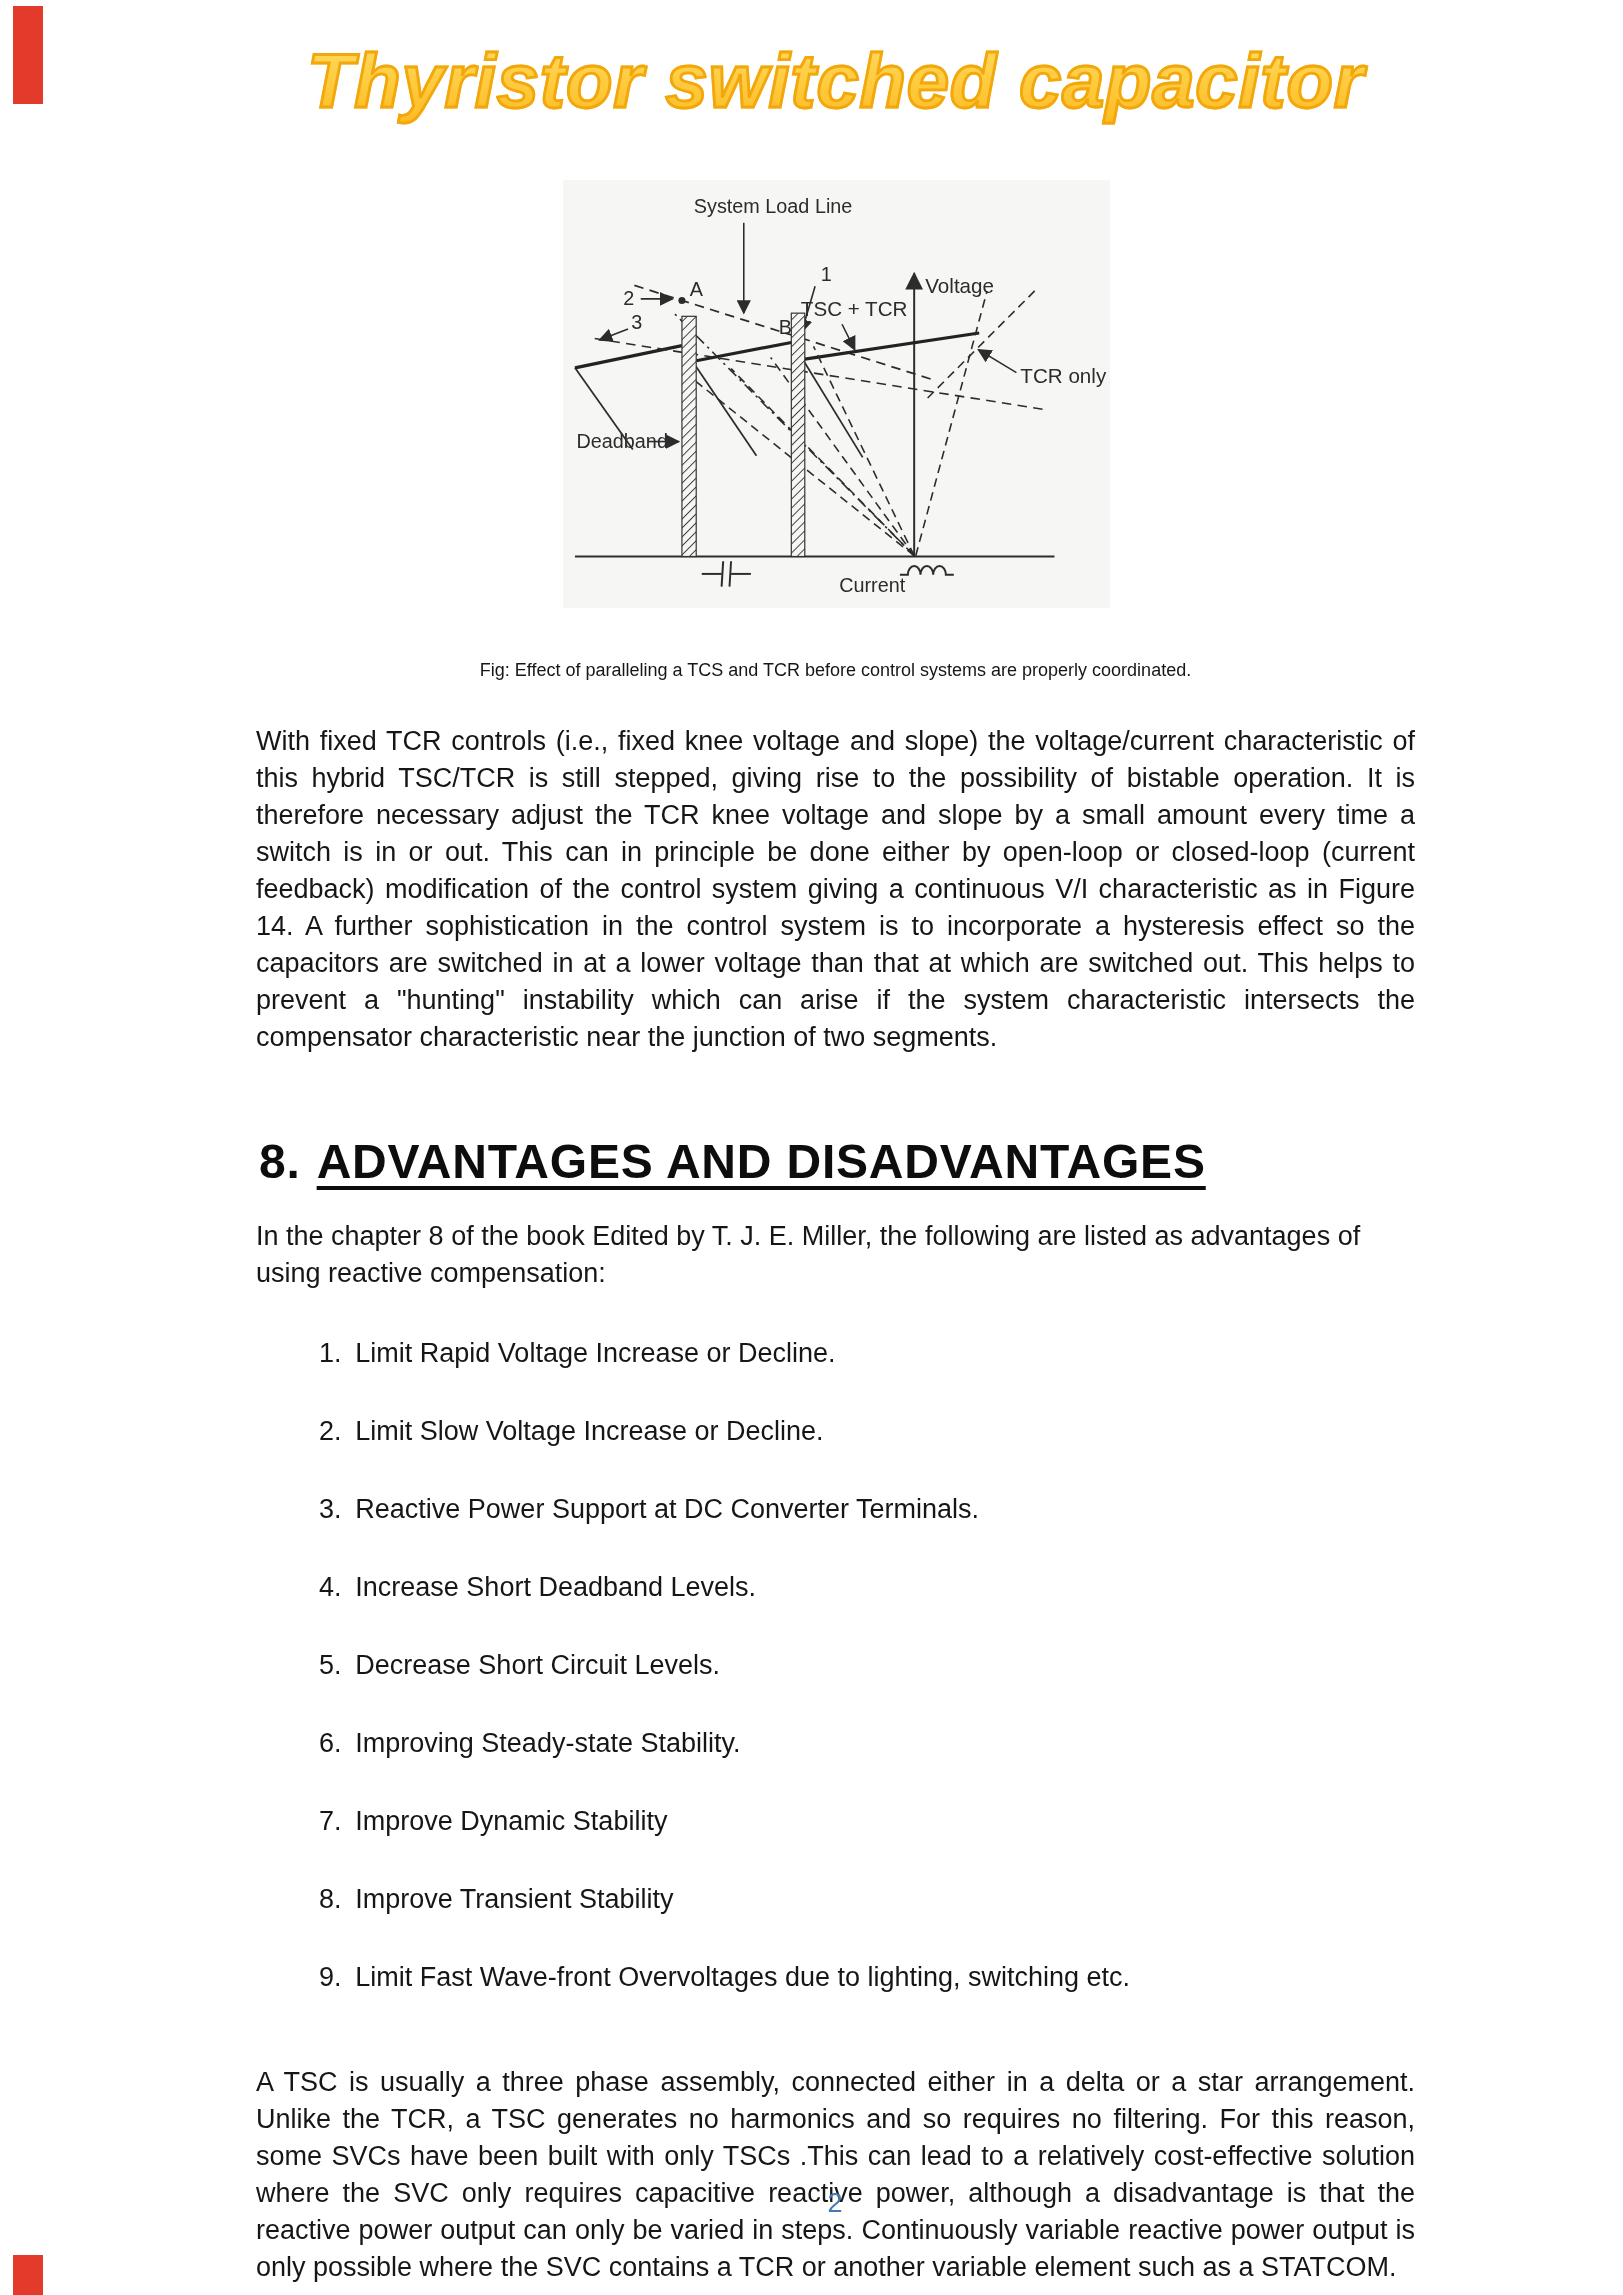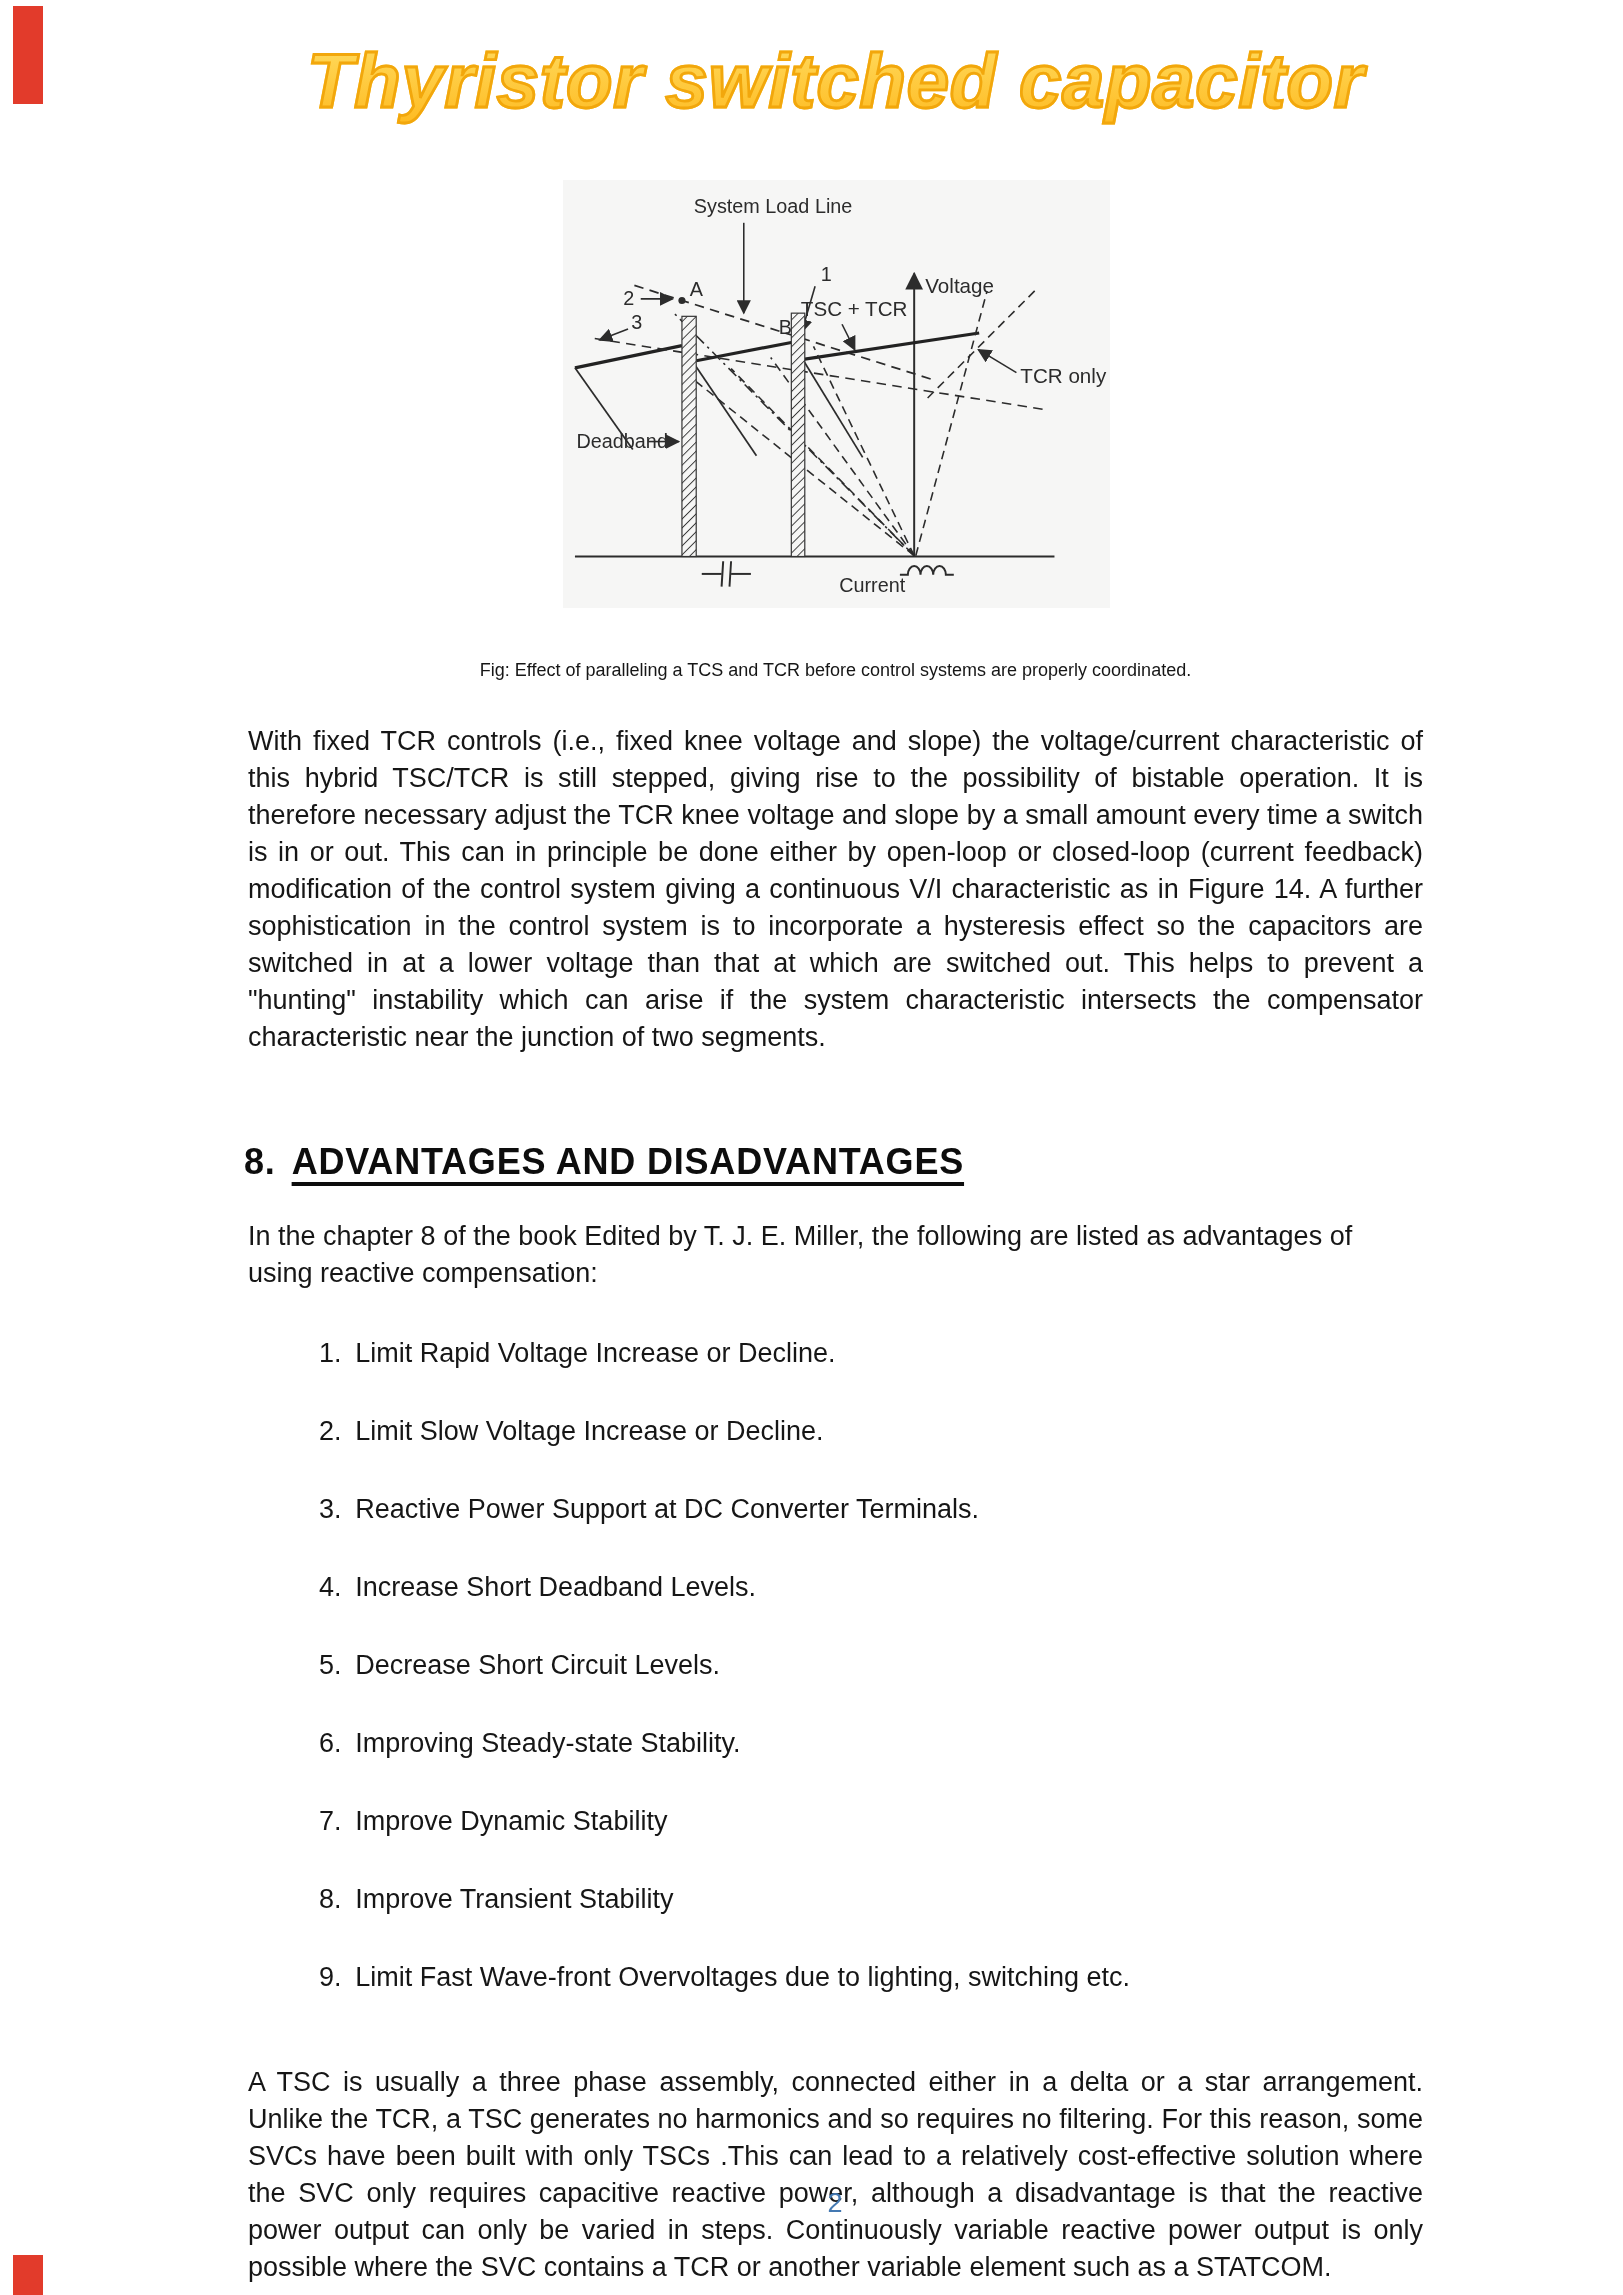--- a/index.html
+++ b/index.html
@@ -51,32 +51,32 @@
     margin: 0 auto;
     margin-top: 44px;
     max-width: 1054px;
     text-align: center;
     font-size: 18px;
     line-height: 37px;
     color: #161616;
   }
 
   .body {
-    margin: 4px;
+    margin: 12px;
     margin-top: 34px;
     font-size: 27px;
     line-height: 37px;
     color: #161616;
   }
   .just { text-align: justify; }
 
   .heading {
-    margin: 0;
+    margin: 15px;
     margin-top: 86px;
-    font-size: 36px;
+    font-size: 48px;
     line-height: 40px;
     font-weight: bold;
     color: #0d0d0d;
     letter-spacing: 0.8px;
   }
   .heading .num { margin-right: 16px; }
   .heading .underlined {
     text-decoration: underline;
     text-decoration-thickness: 4px;
     text-underline-offset: 8px;

